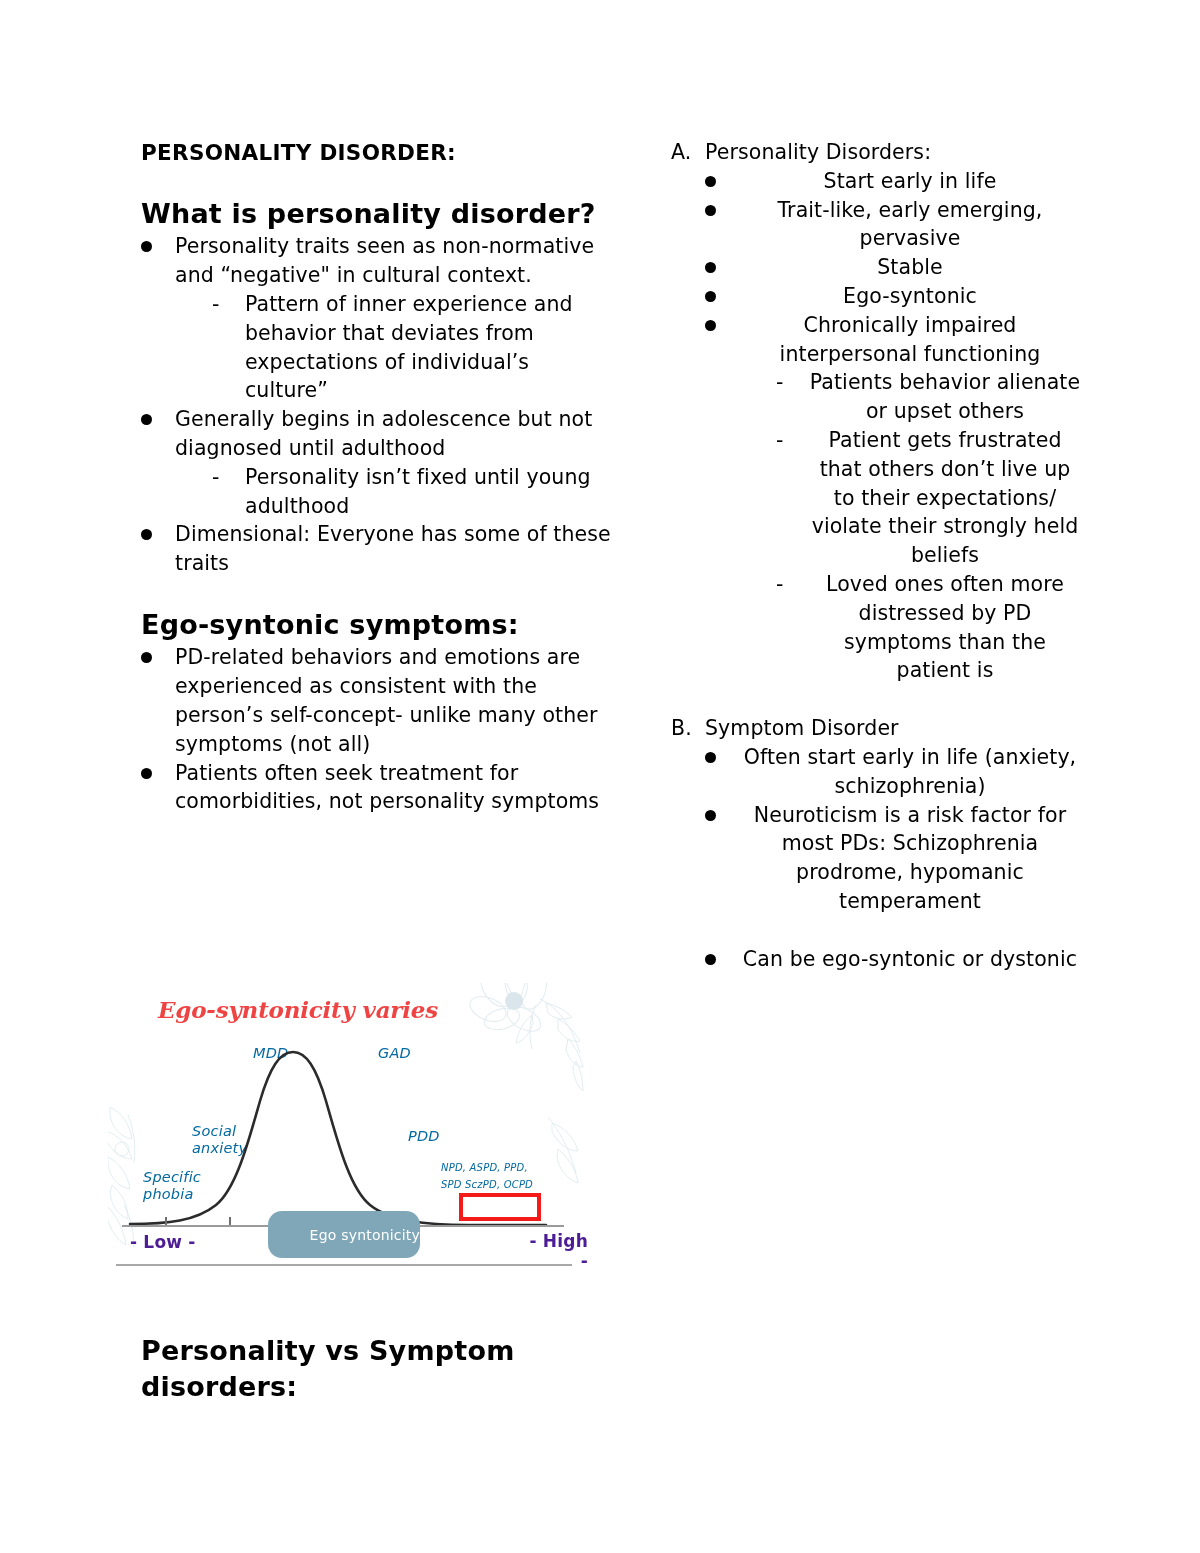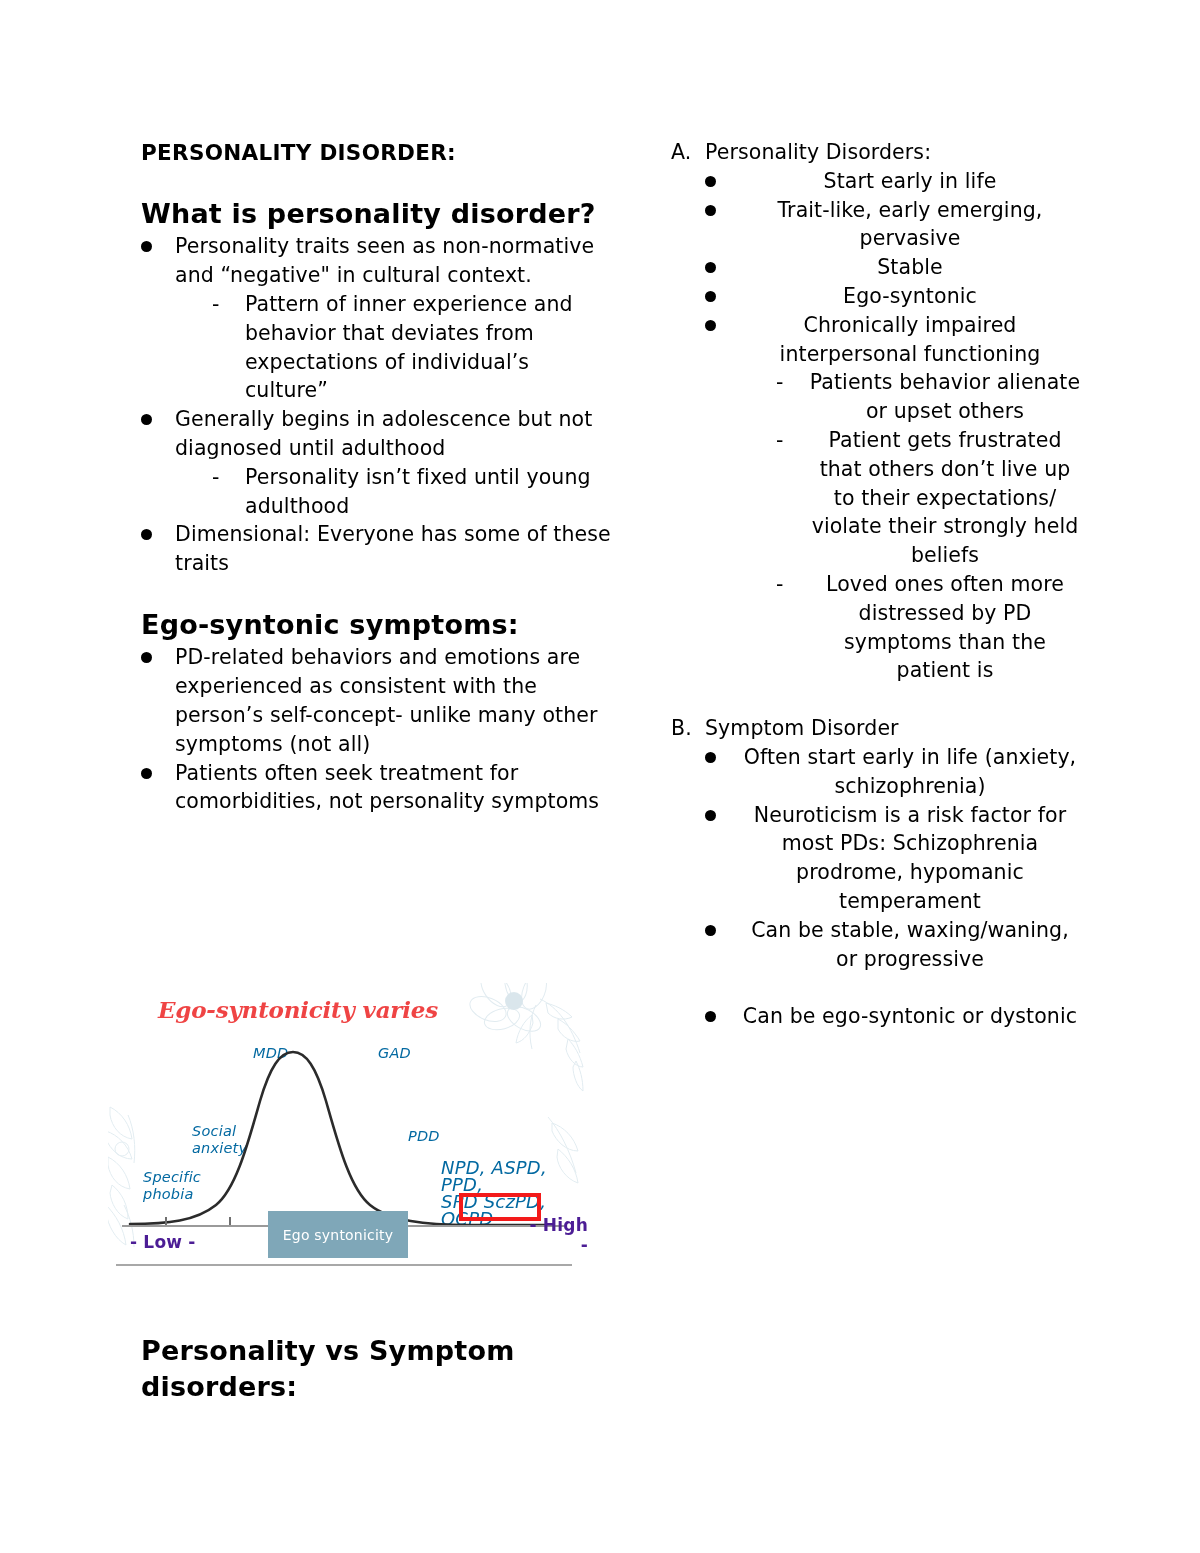--- a/index.html
+++ b/index.html
@@ -142,21 +142,21 @@
     color: #0369a1;
     line-height: 17px;
     white-space: pre-line;
     letter-spacing: 0.2px;
   }
   #lab-mdd  { left: 145px; top: 62px; }
   #lab-gad  { left: 270px; top: 62px; }
   #lab-soc  { left: 84px;  top: 140px; }
   #lab-pdd  { left: 300px; top: 145px; }
   #lab-spec { left: 35px;  top: 186px; }
-  #lab-pds  { left: 333px; top: 176px; font-size: 18px; }
+  #lab-pds  { left: 333px; top: 176px; font-size: 10px; }
 
   #fig-curve { position: absolute; left: 0; top: 0; }
 
   #axis-line {
     position: absolute;
     left: 14px;
     top: 242px;
     width: 442px;
     height: 2px;
     background: #9a9a9a;
@@ -176,26 +176,27 @@
     background: #6f6f6f;
     top: 234px;
   }
   #tick1 { left: 57px; }
   #tick2 { left: 121px; }
 
   #ego-box {
     position: absolute;
     left: 160px;
     top: 228px;
-    width: 140px;
+    width: 152px;
     height: 47px;
     background: #7fa7b8;
     display: flex;
     align-items: center;
-    justify-content: center;
+    justify-content: flex-end;
+    border-radius: 14px;
   }
   #ego-box-label {
     color: #ffffff;
     font-size: 14px;
     letter-spacing: 0.2px;
     font-family: "DejaVu Sans", sans-serif;
   }
   #red-box {
     position: absolute;
     left: 351px;
@@ -207,21 +208,21 @@
   }
   .axis-end {
     position: absolute;
     font-weight: bold;
     font-size: 17px;
     color: #4c1d95;
     letter-spacing: 0.2px;
     text-align: right;
   }
   #lab-low  { left: 22px;  top: 249px; }
-  #lab-high { left: 375px; top: 232px; margin-left: 41px; }
+  #lab-high { left: 375px; top: 248px; margin-left: 41px; }
 
   
   #bottom-heading {
     position: absolute;
     left: 141px;
     top: 1333px;
     width: 400px;
   }
 </style>
 </head>
@@ -416,24 +417,20 @@
         <span>Symptom Disorder</span>
         <ul class="lvl1 right-indent">
           <li class="b1">
             <span class="bullet"></span>
             <span>Often start early in life (anxiety, schizophrenia)</span>
           </li>
           <li class="b1">
             <span class="bullet"></span>
             <span>Neuroticism is a risk factor for most PDs: Schizophrenia prodrome, hypomanic temperament</span>
           </li>
-          <li class="b1">
-            <span class="bullet"></span>
-            <span>Can be stable, waxing/waning, or progressive</span>
-          </li>
           <li class="b1" style="margin-top:29px">
             <span class="bullet"></span>
             <span>Can be ego-syntonic or dystonic</span>
           </li>
         </ul>
       </li>
 
     </ol>
   </div>
 

